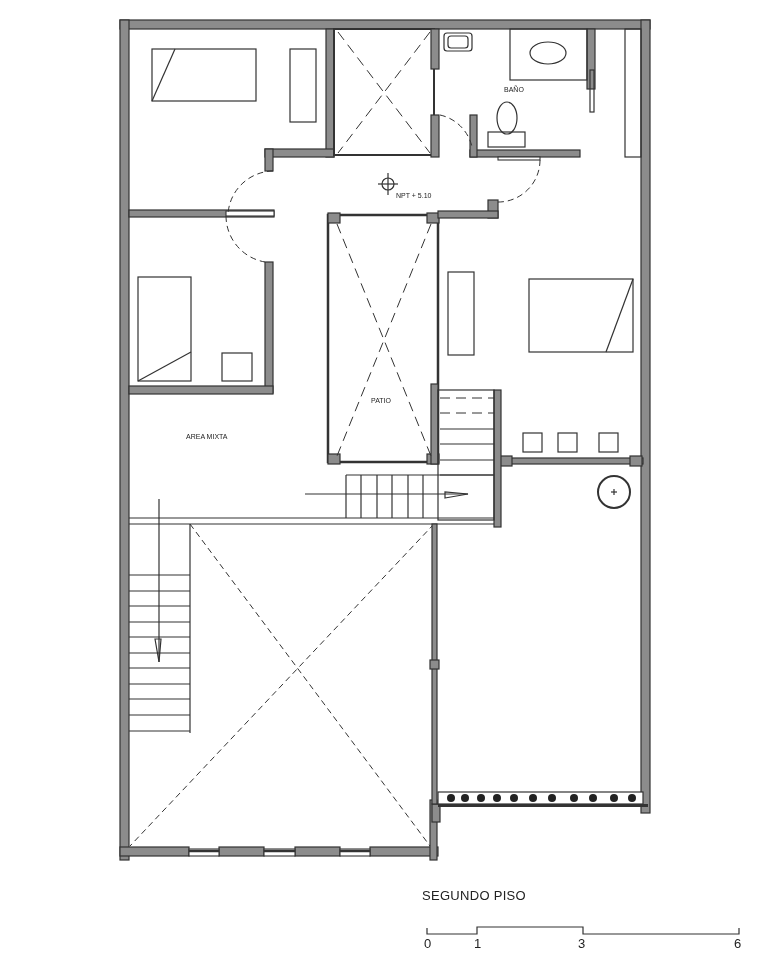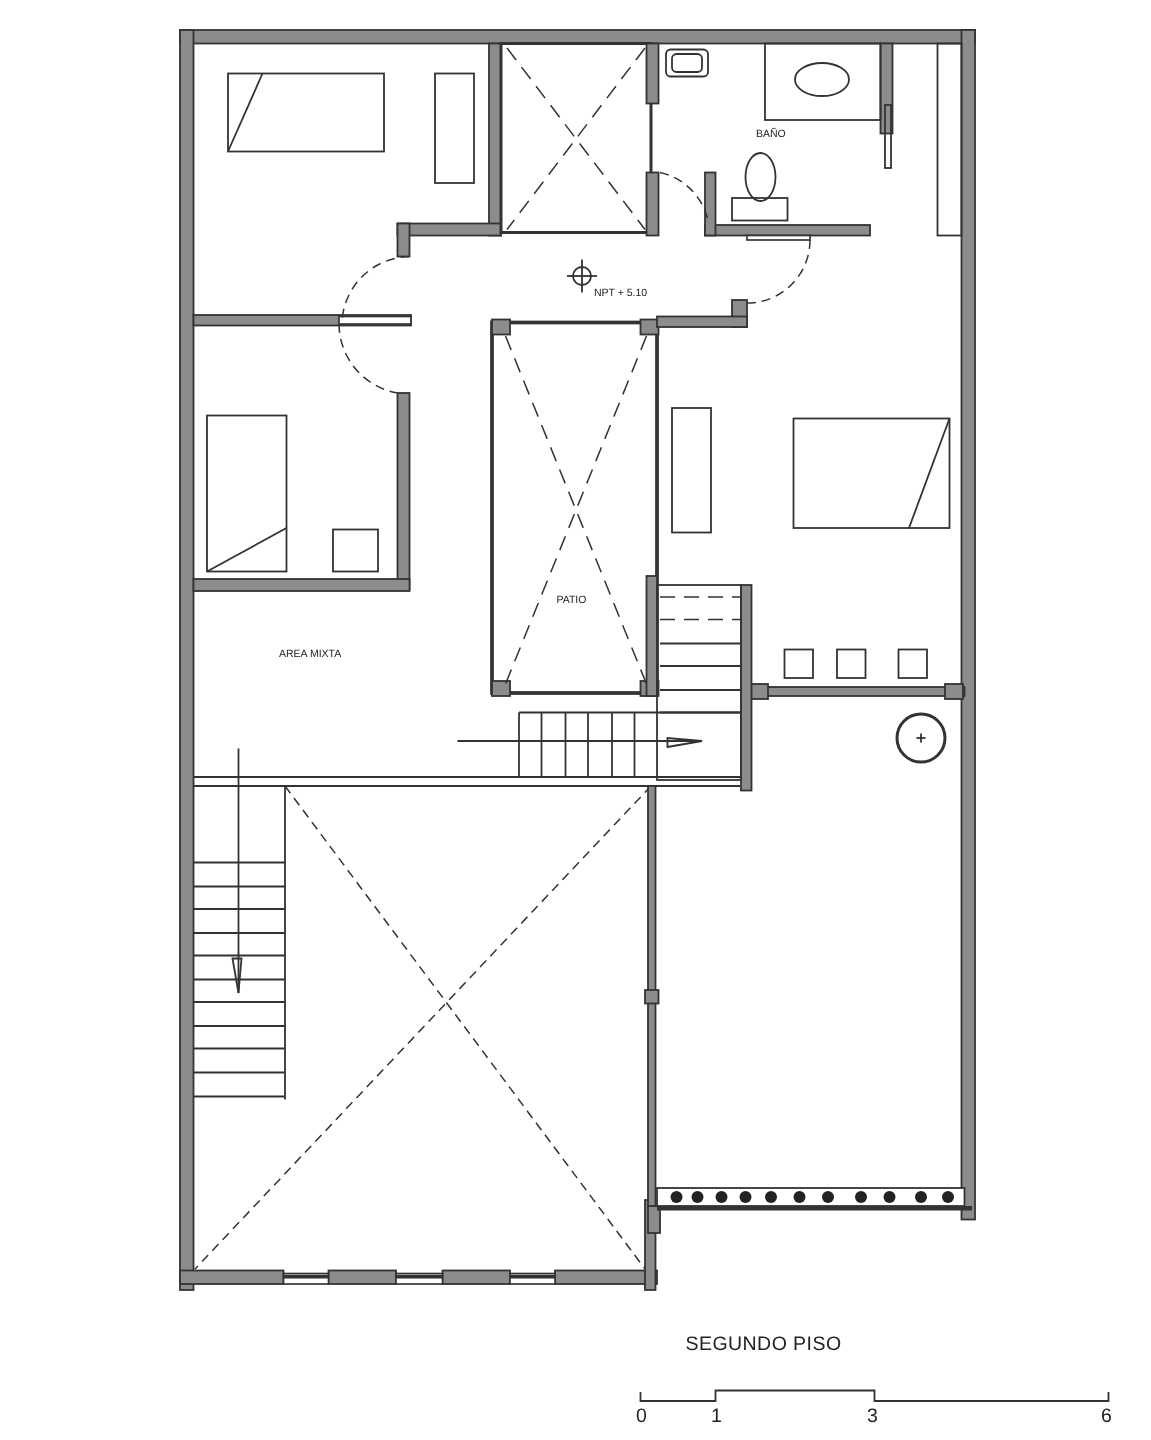--- a/index.html
+++ b/index.html
@@ -3,21 +3,21 @@
   <meta charset="utf-8">
   <style>
     html, body { margin: 0; padding: 0; background: #ffffff; }
     body { width: 767px; height: 960px; position: relative; overflow: hidden; font-family: "Liberation Sans", sans-serif; }
     #plan { position: absolute; left: 0; top: 0; width: 767px; height: 960px; }
     .wall { fill: #8c8c8c; stroke: #333; stroke-width: 1.2; }
     .thin { fill: none; stroke: #333; stroke-width: 1.2; }
     .thinf { fill: #fff; stroke: #333; stroke-width: 1.1; }
     .dash { fill: none; stroke: #333; stroke-width: 1; stroke-dasharray: 6 4; }
     .dash2 { fill: none; stroke: #333; stroke-width: 1; stroke-dasharray: 10 6; }
-    .title { position: absolute; left: 457px; top: 888px; font-size: 13px; color: #222; letter-spacing: 0.3px; }
+    .title { position: absolute; left: 422px; top: 888px; font-size: 13px; color: #222; letter-spacing: 0.3px; }
     .tick { position: absolute; top: 936px; font-size: 13px; color: #222; }
     .room-label { position: absolute; font-size: 7px; color: #222; }
   </style>
 </head>
 <body>
 
 <svg id="plan" viewBox="0 0 767 960" xmlns="http://www.w3.org/2000/svg">
 
   <g>
     <rect class="wall" x="120" y="20" width="530" height="9"></rect>

